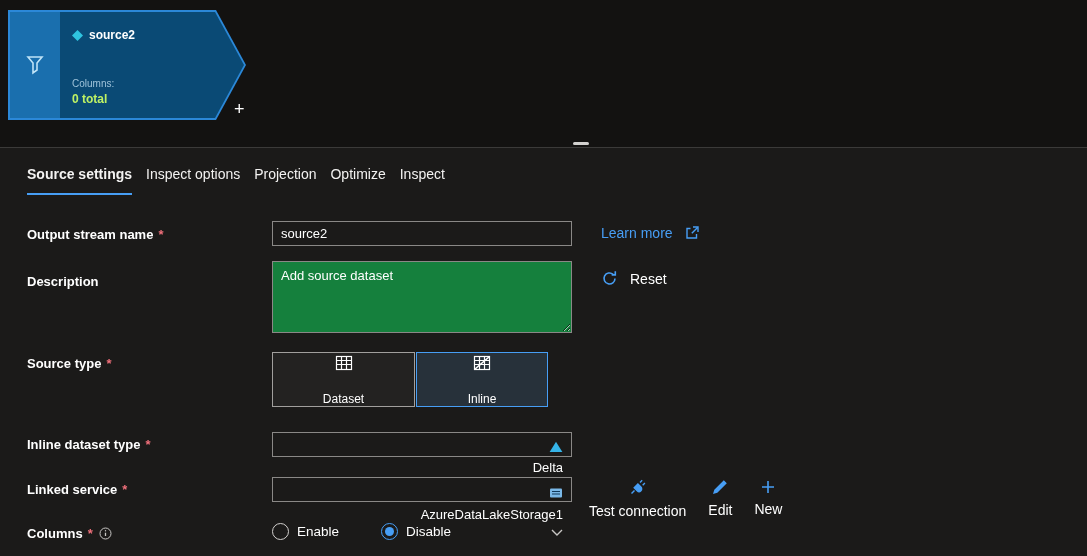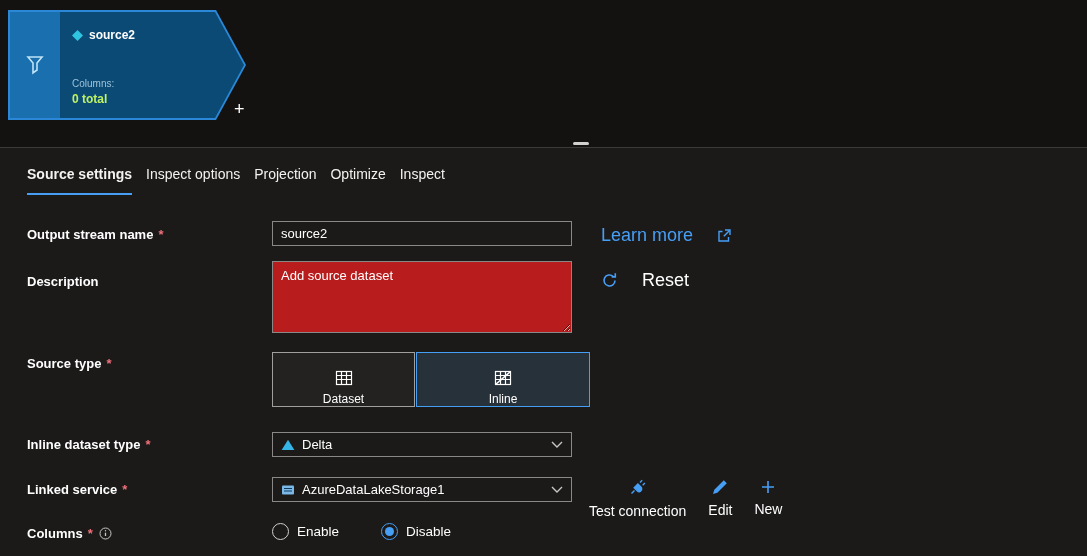--- a/index.html
+++ b/index.html
@@ -70,45 +70,45 @@
   }
   .req { color: #f1707b; margin-left: 5px; font-weight: bold; }
   .txt-input {
     position: absolute; width: 300px; height: 25px;
     background: #1b1a19; border: 1px solid #8a8886; color: #ffffff;
     font-family: "Liberation Sans", sans-serif; font-size: 13px;
     padding: 0 8px; outline: none;
   }
   .txt-area {
     position: absolute; width: 300px; height: 72px;
-    background: #b91c1c; border: 1px solid #8a8886; color: #ffffff;
+    background: #15803d; border: 1px solid #8a8886; color: #ffffff;
     font-family: "Liberation Sans", sans-serif; font-size: 13px;
     padding: 6px 8px; outline: none;
   }
   .link-row {
-    position: absolute; display: flex; align-items: center; gap: 24px;
-    font-size: 18px; cursor: pointer;
+    position: absolute; display: flex; align-items: center; gap: 12px;
+    font-size: 14px; cursor: pointer;
   }
   .link-blue { color: #479ef5; }
   .link-white { color: #ffffff; }
 
   .type-btn {
     position: absolute; width: 143px; height: 55px;
     background: #232221; border: 1px solid #a19f9d;
-    display: flex; flex-direction: column; align-items: center; justify-content: flex-end;
+    display: flex; flex-direction: column; align-items: center; justify-content: space-between;
     gap: 4px; cursor: pointer;
   }
   .type-btn .lbl { font-size: 12px; color: #ffffff; }
   .type-btn.selected { border: 1px solid #479ef5; background: #27313a; }
 
   .dropdown {
     position: absolute; width: 300px; height: 25px;
     background: #1b1a19; border: 1px solid #8a8886;
-    display: flex; align-items: center; gap: 7px;
-    padding: 0 8px; font-size: 13px; color: #ffffff; cursor: pointer;
+    display: flex; align-items: flex-end; gap: 7px;
+    padding: 8px 8px; font-size: 13px; color: #ffffff; cursor: pointer; flex-direction: column;
   }
   .dropdown .chev { margin-left: auto; display: flex; align-items: center; }
 
   .actions-row {
     position: absolute; display: flex; align-items: center; gap: 10px;
     font-size: 14px; color: #ffffff;
   }
   .action { display: flex; align-items: center; gap: 7px; cursor: pointer; flex-direction: column; }
   .action + .action { margin-left: 12px; }
 
@@ -210,21 +210,21 @@
 </div>
 <div class="type-btn" style="left:272px; top:352px;">
   <span>
     <svg width="20" height="20" viewBox="0 0 20 20" fill="none" stroke="#ffffff" stroke-width="1.2">
       <rect x="2.5" y="3.5" width="15" height="13"></rect>
       <path d="M2.5 7.5h15M2.5 11.5h15M7.5 3.5v13M12.5 3.5v13"></path>
     </svg>
   </span>
   <span class="lbl">Dataset</span>
 </div>
-<div class="type-btn selected" style="left:416px; top:352px; width:174px;">
+<div class="type-btn selected" style="left:416px; top:352px; width:132px;">
   <span>
     <svg width="20" height="20" viewBox="0 0 20 20" fill="none" stroke="#ffffff" stroke-width="1.2">
       <rect x="2.5" y="3.5" width="15" height="13"></rect>
       <path d="M2.5 7.5h15M2.5 11.5h15M7.5 3.5v13M12.5 3.5v13"></path>
       <path d="M2.5 16.5L17.5 3.5" stroke-width="1.6"></path>
     </svg>
   </span>
   <span class="lbl">Inline</span>
 </div>
 

